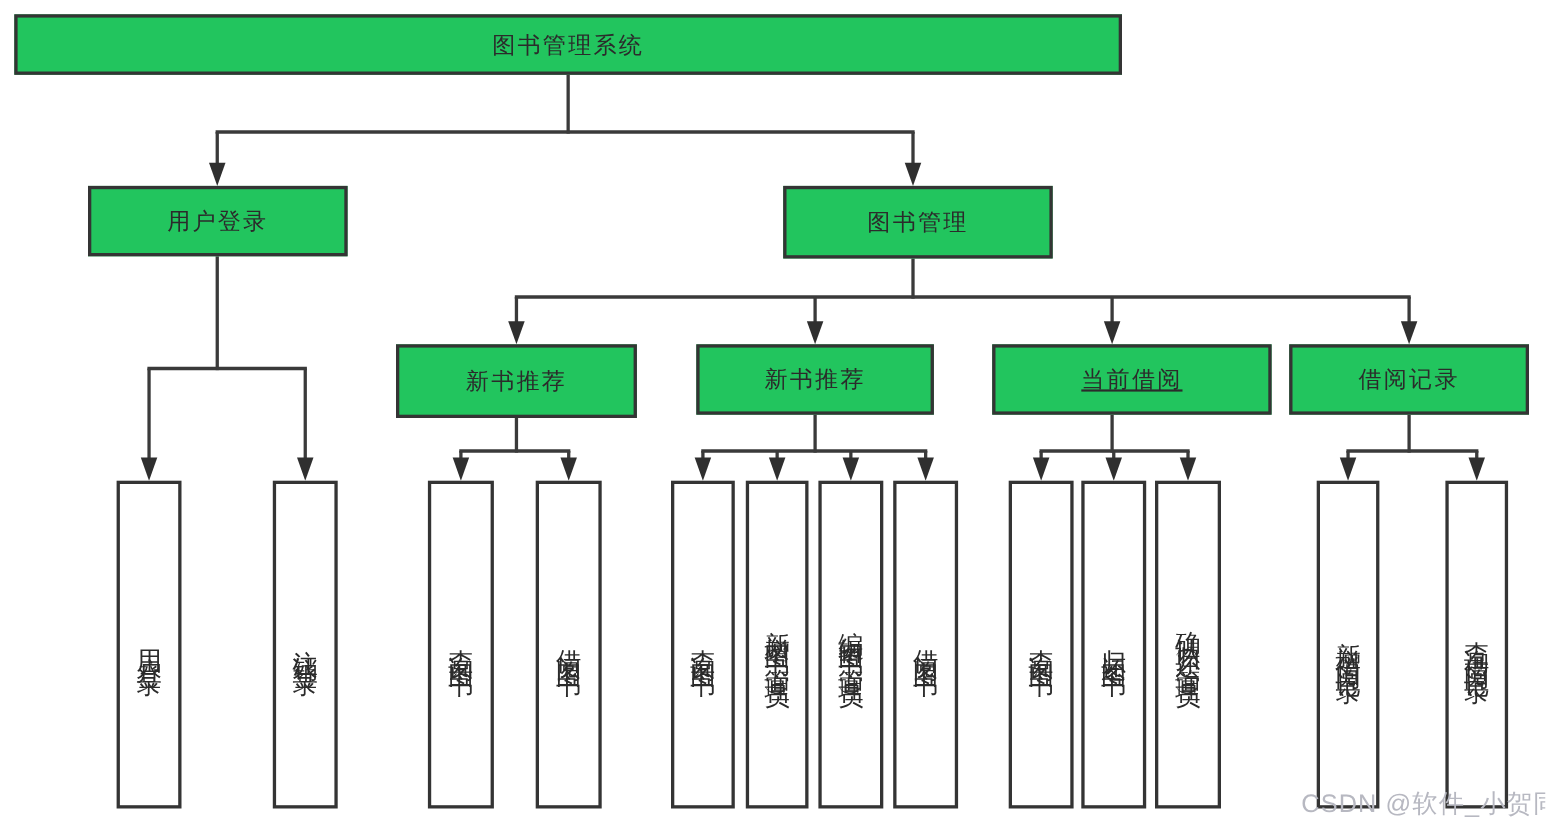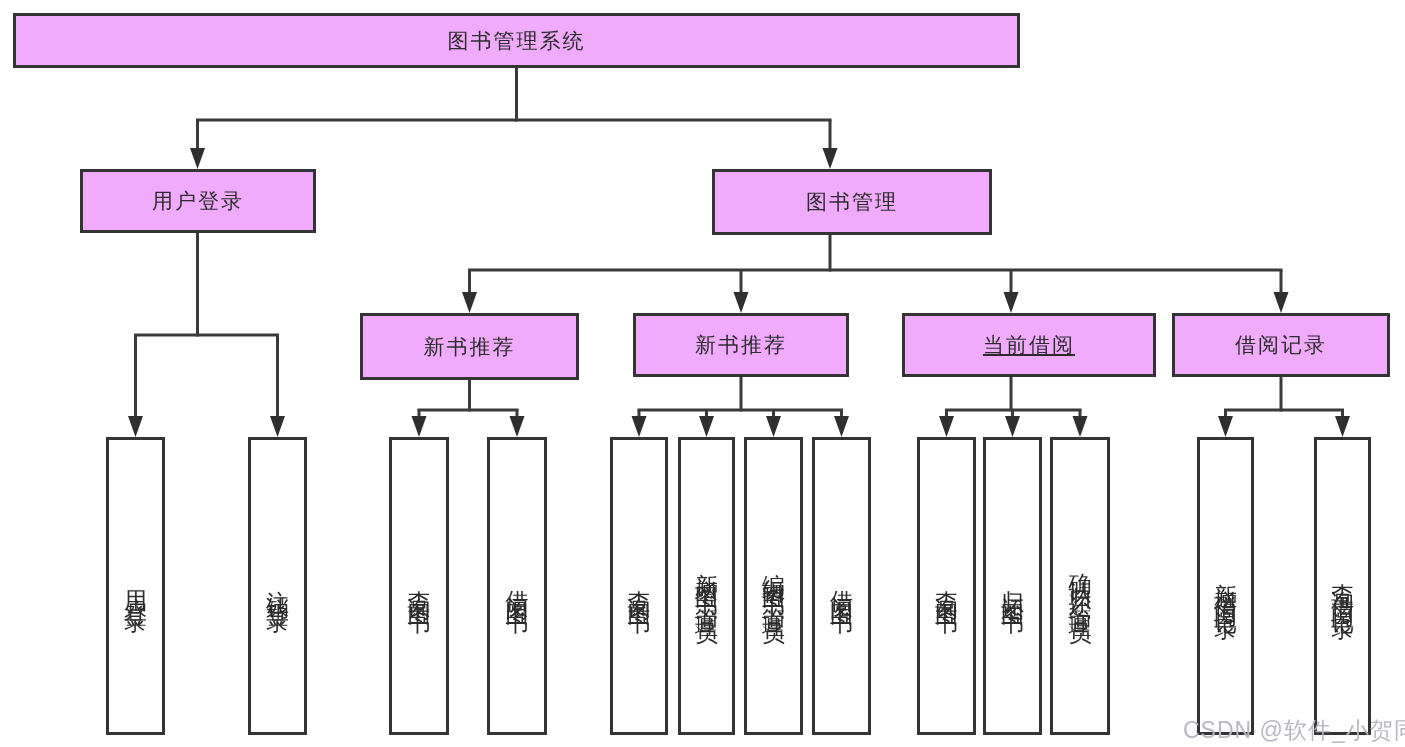--- a/index.html
+++ b/index.html
@@ -6,21 +6,21 @@
   .canvas{
     position:relative;
     width:1405px;height:747px;
     background:#ffffff;
     font-family:"Liberation Sans","DejaVu Sans",sans-serif;
     overflow:hidden;
   }
   .connector-layer{position:absolute;left:0;top:0;z-index:0;pointer-events:none;}
   .box{
     position:absolute;z-index:1;
-    background:#f0abfc;
+    background:#22c55e;
     border:3px solid #343434;
     box-sizing:border-box;
     display:flex;align-items:center;justify-content:center;
     font-size:21px;letter-spacing:2px;color:#2b2b2b;
     white-space:nowrap;
   }
   .vbox{
     position:absolute;z-index:1;top:437px;height:298px;
     background:#ffffff;
     border:3px solid #343434;
@@ -109,21 +109,21 @@
       <polygon points="1005,416 1020,416 1012.5,437"></polygon>
       <polygon points="1072.5,416 1087.5,416 1080,437"></polygon>
       <polygon points="1218,416 1233,416 1225.5,437"></polygon>
       <polygon points="1335,416 1350,416 1342.5,437"></polygon>
     </g>
   </svg>
 
   <div class="box" style="left:13px;top:13px;width:1007px;height:55px;">图书管理系统</div>
 
   <div class="box" style="left:80px;top:169px;width:236px;height:64px;">用户登录</div>
-  <div class="box" style="left:712px;top:169px;width:280px;height:66px;">图书管理</div>
+  <div class="box" style="left:712px;top:169px;width:245px;height:66px;">图书管理</div>
 
   <div class="box" style="left:360px;top:313px;width:219px;height:67px;">新书推荐</div>
   <div class="box" style="left:633px;top:313px;width:216px;height:64px;">新书推荐</div>
   <div class="box" style="left:902px;top:313px;width:254px;height:64px;text-decoration:underline;">当前借阅</div>
   <div class="box" style="left:1172px;top:313px;width:218px;height:64px;">借阅记录</div>
 
   <div class="vbox" style="left:106px;width:59px;">
     <span class="vtext">用户登录</span>
   </div>
   <div class="vbox" style="left:248px;width:59px;">

